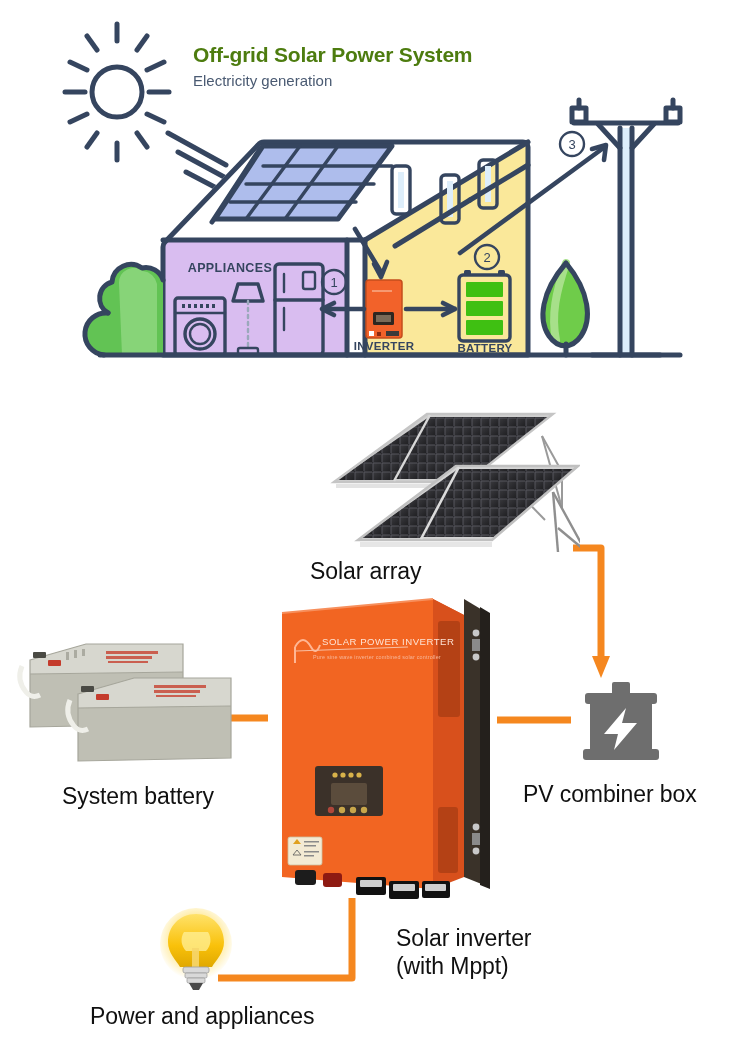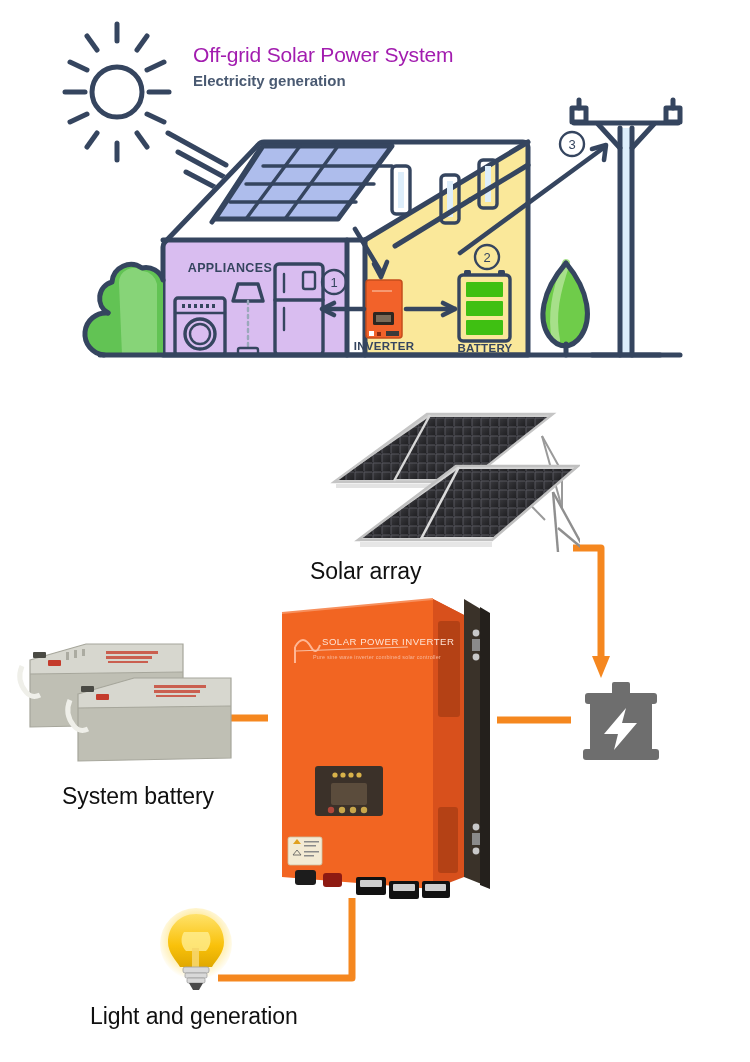--- a/index.html
+++ b/index.html
@@ -10,26 +10,26 @@
     overflow: hidden;
   }
   #page { position: relative; width: 750px; height: 1062px; background: #fff; }
 
   
   #infographic { position: absolute; left: 0; top: 0; width: 750px; height: 380px; }
   #infographic svg { display: block; }
 
   .title-block { position: absolute; left: 193px; top: 42px; }
   .ig-title {
-    font-size: 21px; font-weight: normal; color: #a21caf;
+    font-size: 21px; font-weight: bold; color: #4d7c0f;
     letter-spacing: -0.2px; line-height: 26px; white-space: nowrap;
   }
   .ig-sub {
     font-size: 15px; color: #4a5a72; line-height: 22px;
-    margin-top: 2px; white-space: nowrap; font-weight: bold;
+    margin-top: 2px; white-space: nowrap;
   }
 
   
   #photo-diagram { position: absolute; left: 0; top: 380px; width: 748px; height: 682px; }
   #photo-diagram svg.wires { position: absolute; left: 0; top: 0; }
 
   .pd-label {
     position: absolute; font-size: 23px; color: #101010;
     font-family: "Liberation Sans", sans-serif; line-height: 28px;
     white-space: pre; letter-spacing: -0.1px;
@@ -431,32 +431,34 @@
             <rect x="154" y="292" width="28" height="17" rx="2"></rect>
           </g>
           <g fill="#cfcfcf">
             <rect x="92" y="291" width="22" height="7" rx="1"></rect>
             <rect x="125" y="295" width="22" height="7" rx="1"></rect>
             <rect x="157" y="295" width="21" height="7" rx="1"></rect>
           </g>
         </g>
       </svg>
     </div>
+    <div class="pd-label" id="label-inverter"><span>Solar inverter</span><br><span>(with Mppt)</span></div>
 
     <div class="art" id="art-pvbox">
       <svg width="100" height="90" viewBox="0 0 100 90">
         <g fill="#6e6e6e">
           <rect x="41" y="2" width="18" height="14" rx="2"></rect>
           <rect x="14" y="13" width="72" height="11" rx="3"></rect>
           <rect x="19" y="24" width="62" height="45"></rect>
           <rect x="12" y="69" width="76" height="11" rx="3"></rect>
         </g>
         <path d="M55 28 L33 54 L47 54 L43 70 L66 43 L51 43 Z" fill="#ffffff"></path>
       </svg>
     </div>
+    <div class="pd-label" id="label-pv-box">PV combiner box</div>
 
     <div class="art" id="art-bulb">
       <svg width="80" height="90" viewBox="0 0 80 90">
         <defs>
           <radialGradient id="glow" cx="50%" cy="45%" r="55%">
             <stop offset="60%" stop-color="#ffd94a" stop-opacity="0.55"></stop>
             <stop offset="100%" stop-color="#ffd94a" stop-opacity="0"></stop>
           </radialGradient>
           <linearGradient id="bulbg" x1="0" y1="0" x2="0" y2="1">
             <stop offset="0%" stop-color="#ffe26a"></stop>
@@ -469,16 +471,16 @@
         <path d="M28 24 C 24 30 25 38 30 43 L50 43 C 55 38 56 30 52 24 Z" fill="#fff09a" opacity="0.75"></path>
         <rect x="36" y="40" width="7" height="22" fill="#f6d66b" opacity="0.9"></rect>
         <g fill="#d9d9d9" stroke="#9e9e9e" stroke-width="0.8">
           <rect x="27" y="59" width="26" height="6" rx="2"></rect>
           <rect x="29" y="65" width="22" height="5" rx="1.5"></rect>
           <rect x="31" y="70" width="18" height="5" rx="1.5"></rect>
         </g>
         <path d="M33 75 L47 75 L43 82 L37 82 Z" fill="#4a4a4a"></path>
       </svg>
     </div>
-    <div class="pd-label" id="label-light">Light and generation</div>
+    <div class="pd-label" id="label-light">Power and appliances</div>
 
   </div>
 </div>
 
 </body></html>

